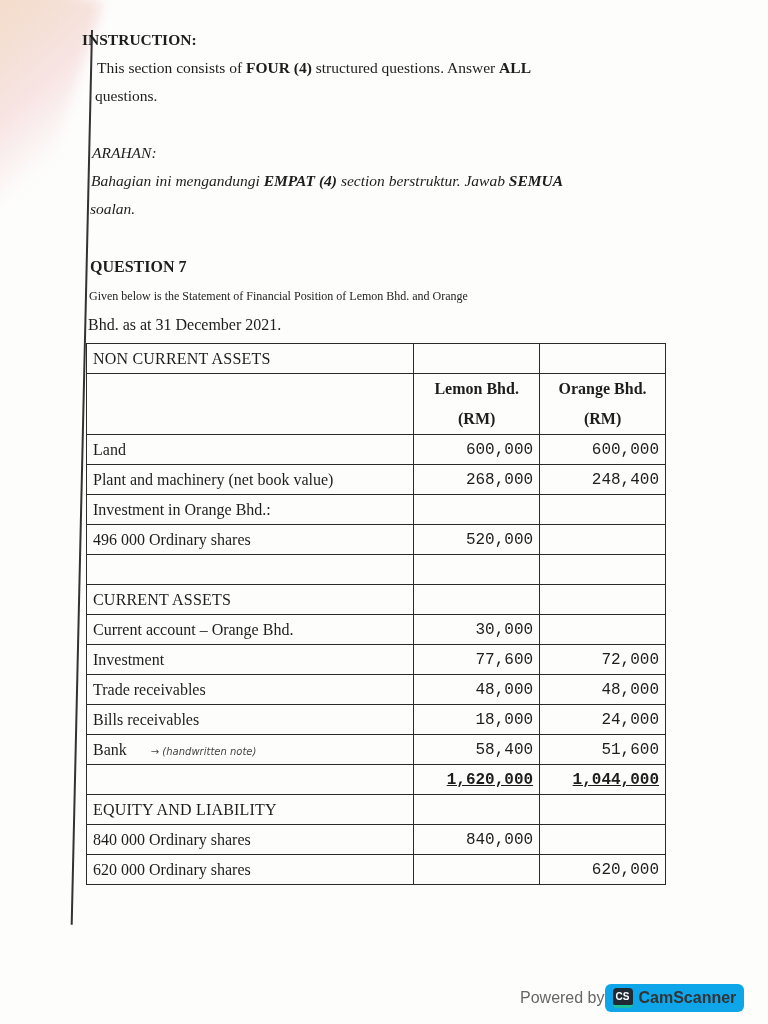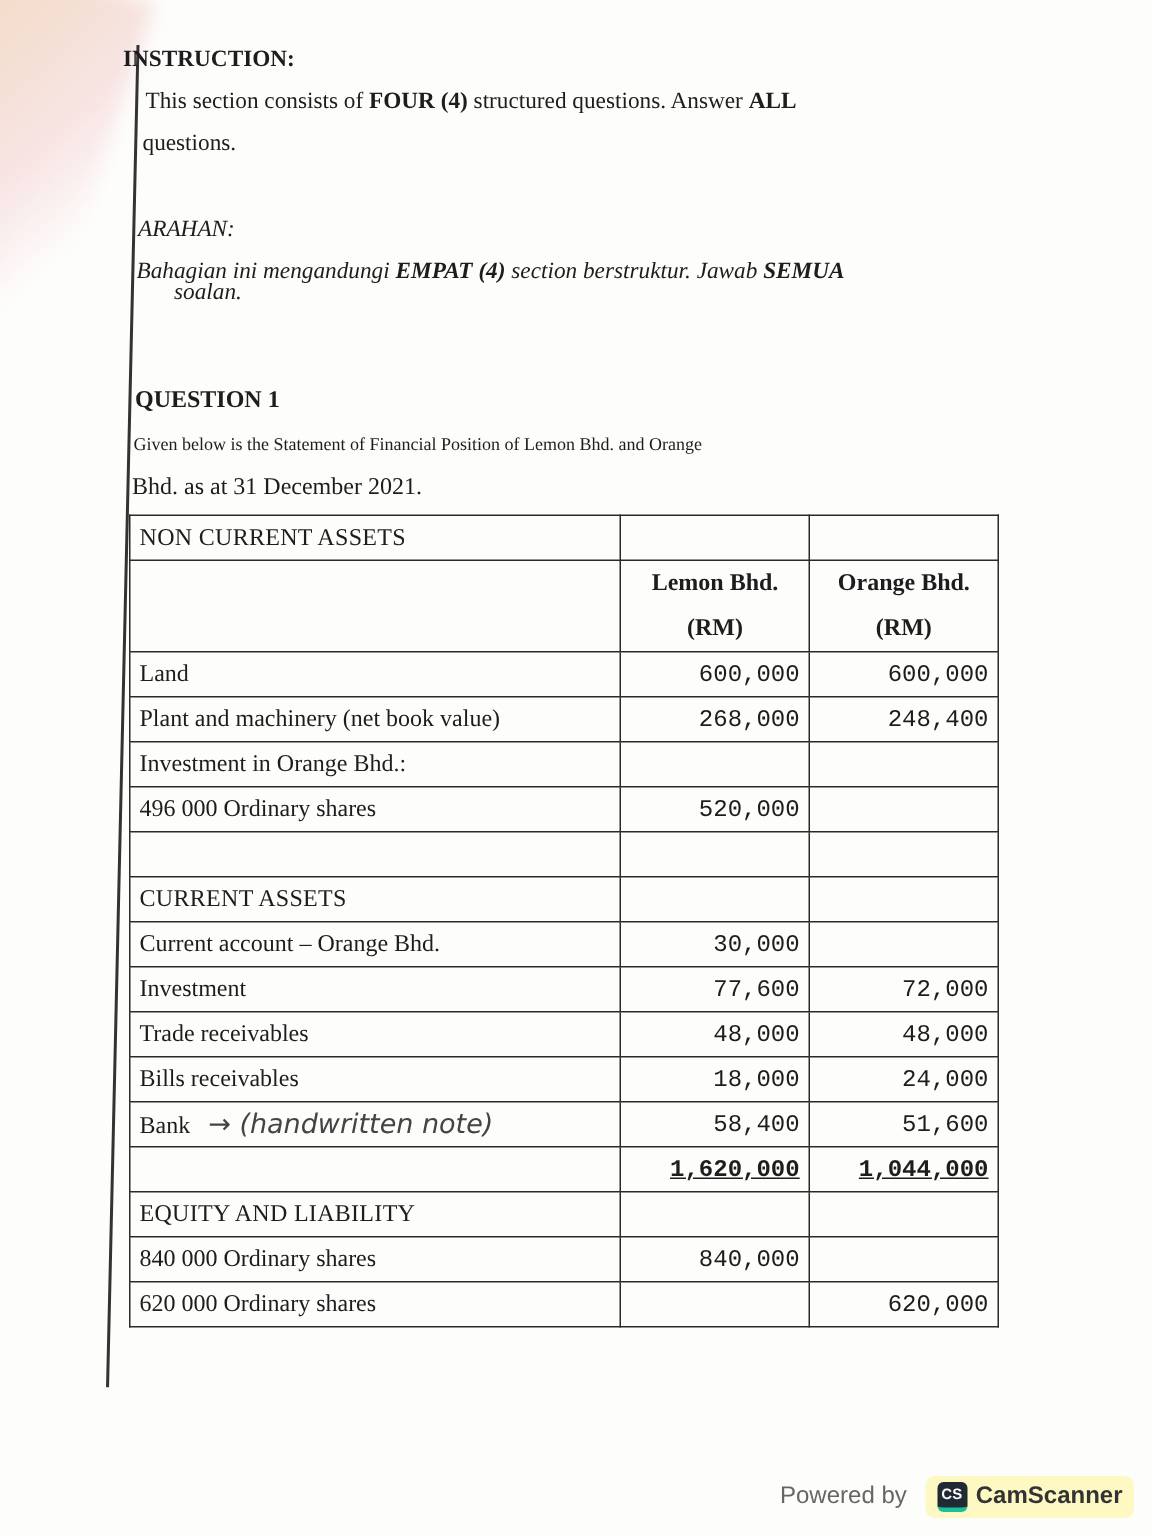--- a/index.html
+++ b/index.html
@@ -27,52 +27,52 @@
     border-collapse: collapse; font-size: 16px;
   }
   table.sofp td {
     border: 1.4px solid #2a2a2a; height: 29px; padding: 0 6px; vertical-align: middle;
   }
   td.label { width: 312px; }
   td.num { width: 112px; text-align: right; font-family: Liberation Mono, monospace; }
   td.head { text-align: center; font-weight: bold; line-height: 30px; height: 58px; padding: 0; }
   td.section { font-weight: normal; letter-spacing: 0.2px; }
   .total { text-decoration: underline; font-weight: bold; }
-  .hand { font-family: "DejaVu Sans", sans-serif; font-size: 18px; color: #444; font-style: italic; margin-left: 12px; }
+  .hand { font-family: "DejaVu Sans", sans-serif; font-size: 10px; color: #444; font-style: italic; margin-left: 24px; }
 
   .footer {
-    position: absolute; left: 520px; top: 984px; display: flex; align-items: center; gap: 12px;
+    position: absolute; left: 520px; top: 984px; display: flex; align-items: center; 
     font-family: "Liberation Sans", sans-serif;
   }
   .powered { color: #666; font-size: 16px; }
   .cs-badge {
-    display: flex; align-items: center; gap: 6px; background: #fef9c3; border-radius: 6px;
+    display: flex; align-items: center; gap: 6px; background: #0ea5e9; border-radius: 6px;
     padding: 4px 8px; font-size: 16px; color: #333; font-weight: bold;
   }
   .cs-logo {
     width: 20px; height: 20px; border-radius: 4px; background: #1f2a33; color: #fff;
     font-size: 10px; font-weight: bold; display: flex; align-items: center; justify-content: center;
     border-bottom: 3px solid #1dbf9a; box-sizing: border-box;
   }
 </style>
 </head>
 <body>
 
 <div class="stain"></div>
 <div class="margin-line"></div>
 
 <div class="text bold" style="left:82px; top:30px;">INSTRUCTION:</div>
 <div class="text" style="left:97px; top:58px;"><span>This section consists of </span><span class="bold">FOUR (4)</span><span> structured questions. Answer </span><span class="bold">ALL</span></div>
 <div class="text" style="left:95px; top:86px;">questions.</div>
 
 <div class="text ital" style="left:92px; top:143px;">ARAHAN:</div>
 <div class="text ital" style="left:91px; top:171px;"><span>Bahagian ini mengandungi </span><span class="bold">EMPAT (4)</span><span> section berstruktur. Jawab </span><span class="bold">SEMUA</span></div>
-<div class="text ital" style="left:90px; top:185px;margin-left:26px;">soalan.</div>
+<div class="text ital" style="left:90px; top:199px;">soalan.</div>
 
-<div class="text bold" style="left:90px; top:257px; font-size:16px;">QUESTION 1</div>
+<div class="text bold" style="left:90px; top:257px; font-size:16px;">QUESTION 7</div>
 <div class="text" style="left:89px; top:286px; font-size:12px;">Given below is the Statement of Financial Position of Lemon Bhd. and Orange</div>
 <div class="text" style="left:88px; top:315px; font-size:16px;">Bhd. as at 31 December 2021.</div>
 
 <table class="sofp">
   <tbody>
       <tr>
         <td class="label section">NON CURRENT ASSETS</td>
         <td class="num"></td>
         <td class="num"></td>
       </tr>

